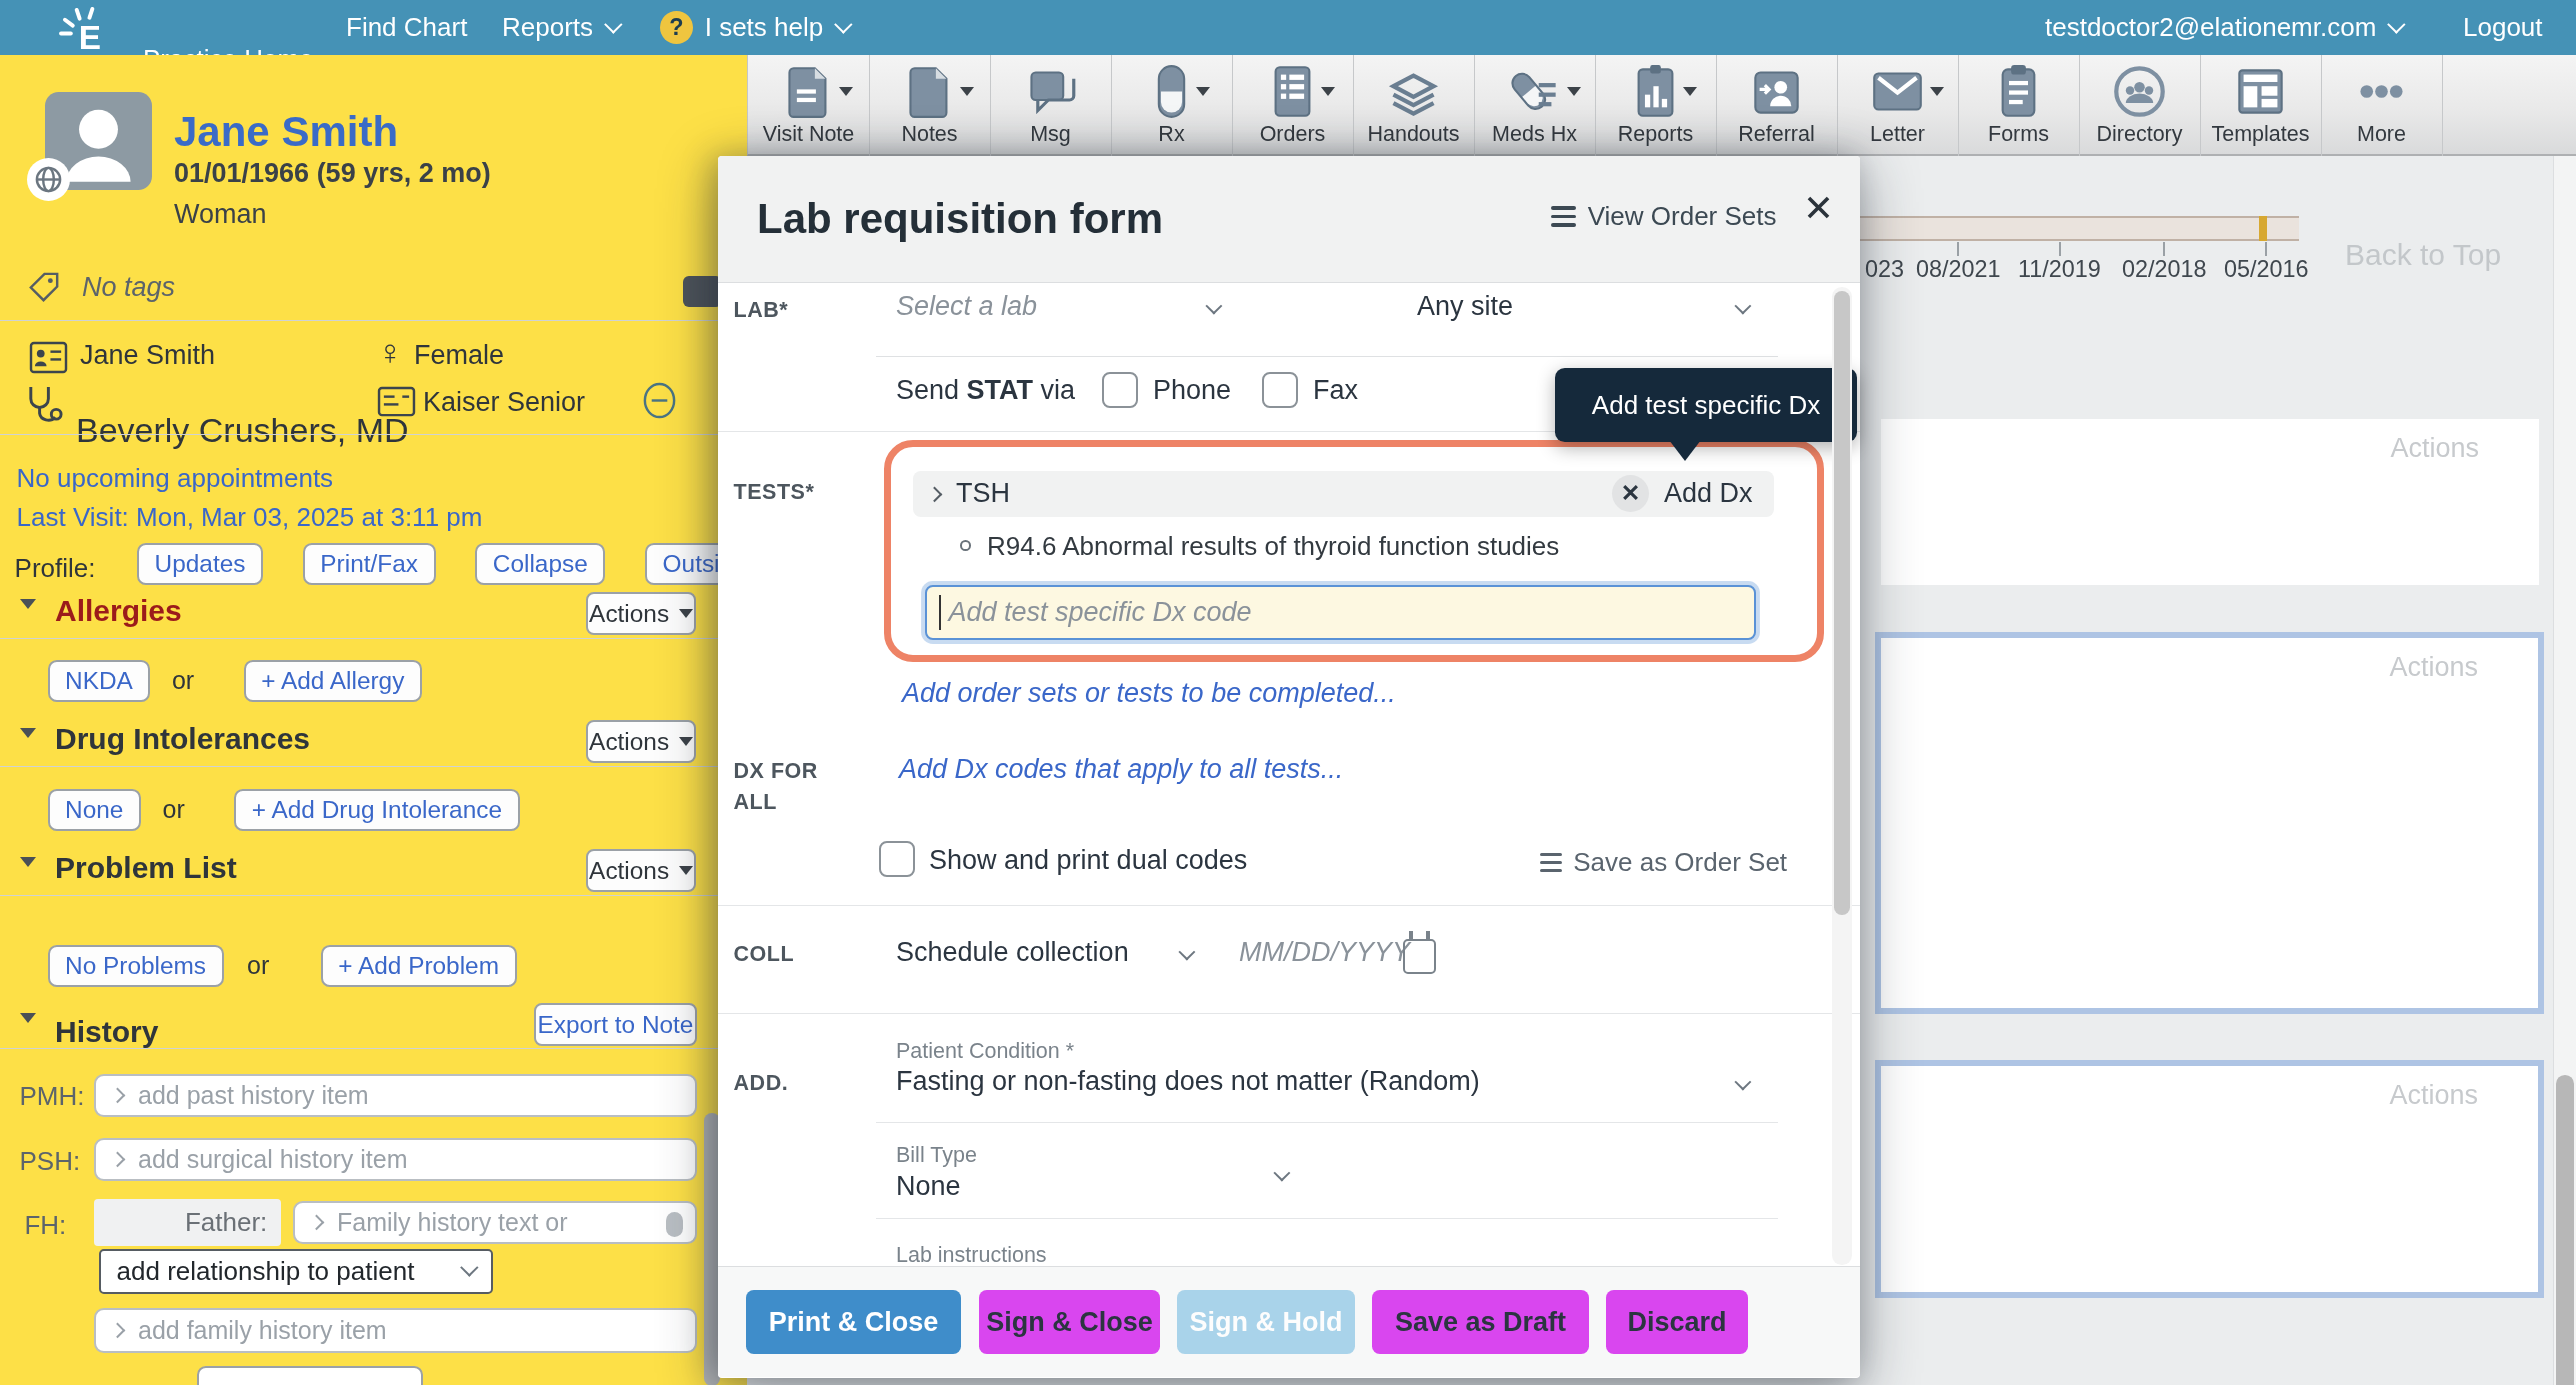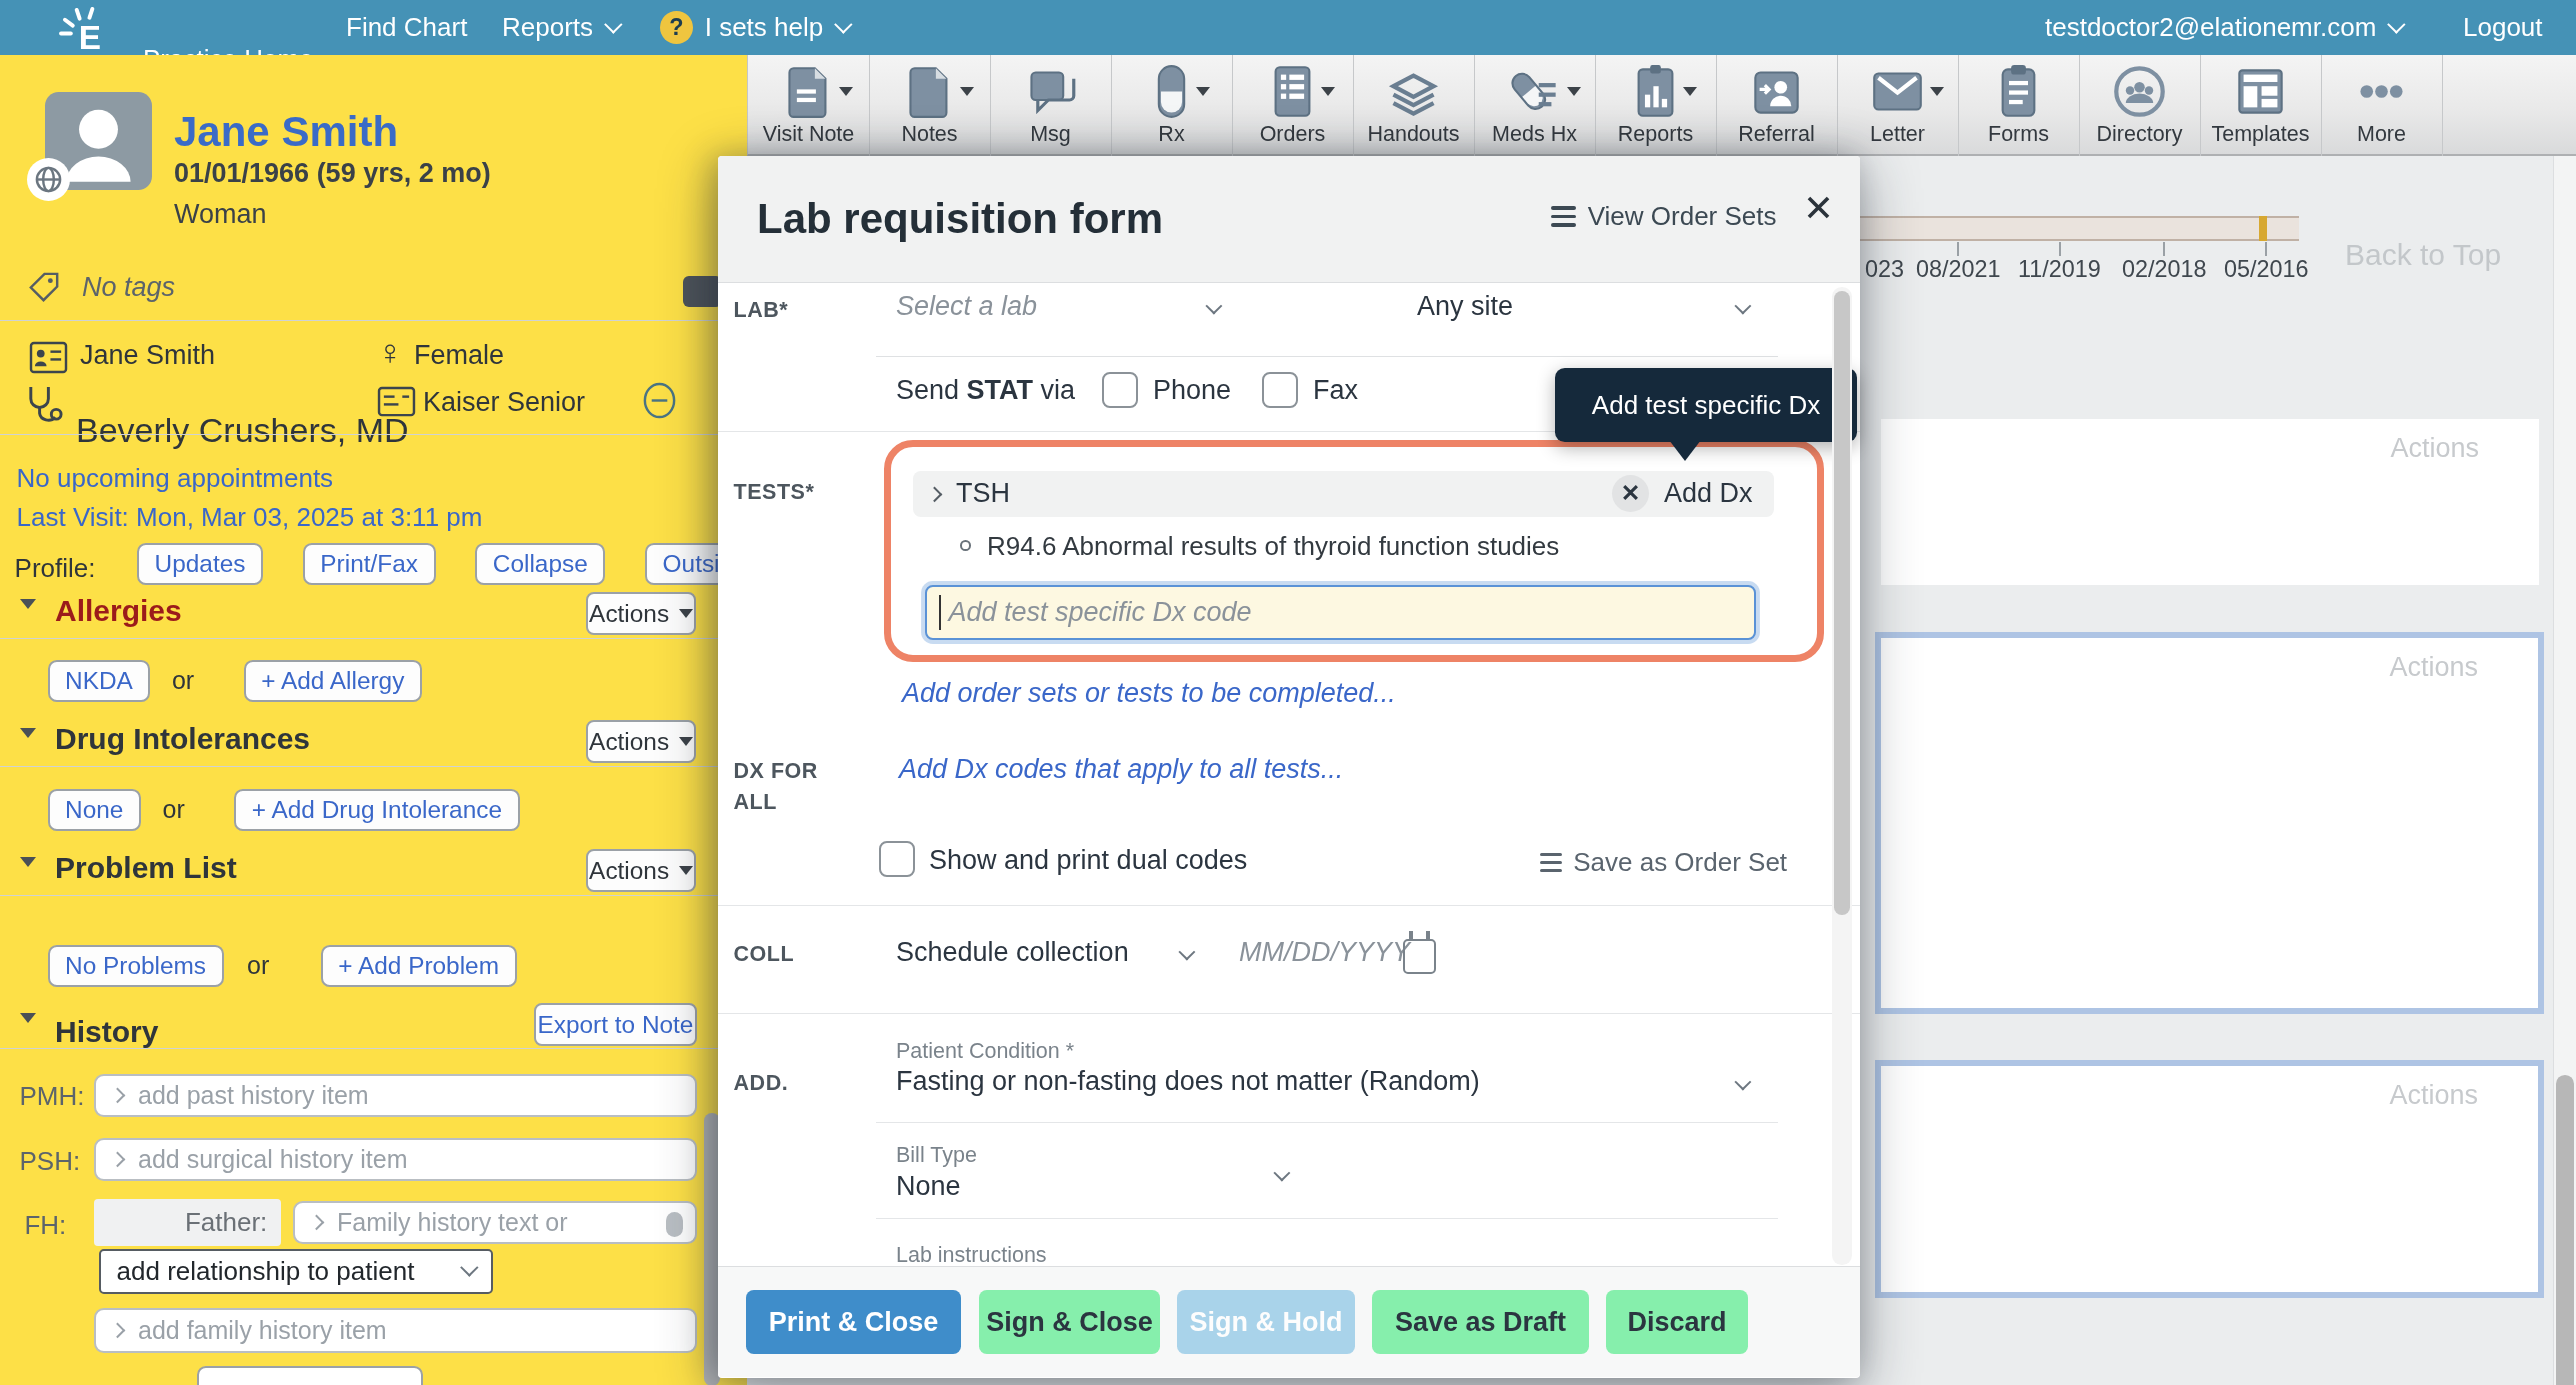--- a/index.html
+++ b/index.html
@@ -71,21 +71,21 @@
   #remove-test{position:absolute;left:699px;top:3.9px;width:37px;height:37px;border-radius:50%;background:#e2e3e4;color:#2b3540;font-size:23.4px;font-weight:700;display:flex;align-items:center;justify-content:center;}
   #dx-input{position:absolute;left:207px;top:429px;width:831px;height:55px;background:#fdf8e1;border:2.9px solid #5a92d6;box-shadow:0 0 0 3.9px rgba(98,151,214,.35);border-radius:7.8px;box-sizing:border-box;display:flex;align-items:center;}
   #dx-cursor{width:2px;height:35px;background:#333;margin-left:11.7px;}
   .italic-link{color:#3a67c9;font-style:italic;font-size:27px;}
   .small-gray-label{position:absolute;font-size:21.5px;color:#7a838b;}
   #modal-scroll-track{position:absolute;left:1114px;top:131px;width:19.5px;height:978px;background:#f4f4f4;border-radius:9.8px;}
   #modal-scroll-thumb{position:absolute;left:1116px;top:135px;width:15.6px;height:624px;background:#c7c7c7;border-radius:7.8px;}
   #modal-footer{position:absolute;left:0;top:1110px;width:100%;height:111px;background:#f7f8f8;border-top:1px solid #dcdee0;border-radius:0 0 3.9px 3.9px;box-sizing:border-box;}
   .fbtn{position:absolute;top:23.4px;height:64px;border-radius:7.8px;font-size:27px;font-weight:700;display:flex;align-items:center;justify-content:center;box-sizing:border-box;}
   .fbtn.primary{background:#3f8dca;color:#fff;}
-  .fbtn.gray{background:#86efac;color:#2b3540;}
+  .fbtn.gray{background:#d946ef;color:#2b3540;}
   .fbtn.disabled{background:#a9d3ea;color:#fdfdfd;}
 
   .cal-icon{display:inline-block;position:relative;width:33px;height:35px;border:2.9px solid #7a838b;border-radius:4.9px;box-sizing:border-box;}
   .cal-icon:before{content:"";position:absolute;left:3.9px;top:-9.8px;width:3.9px;height:9.8px;background:#7a838b;}
   .cal-icon:after{content:"";position:absolute;right:3.9px;top:-9.8px;width:3.9px;height:9.8px;background:#7a838b;}
   .bullet-circle{display:inline-block;width:10.7px;height:10.7px;border:2.9px solid #6a737b;border-radius:50%;box-sizing:border-box;}
 </style>
 </head>
 <body>
 

